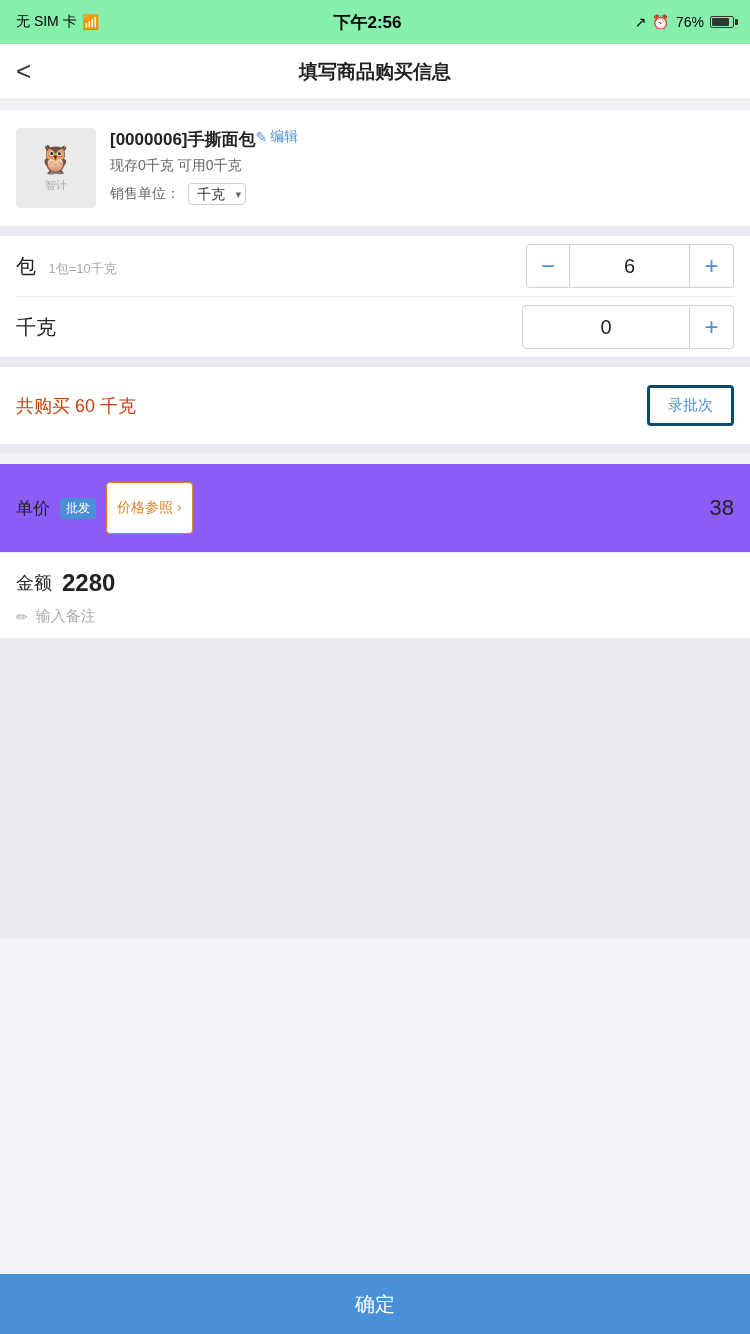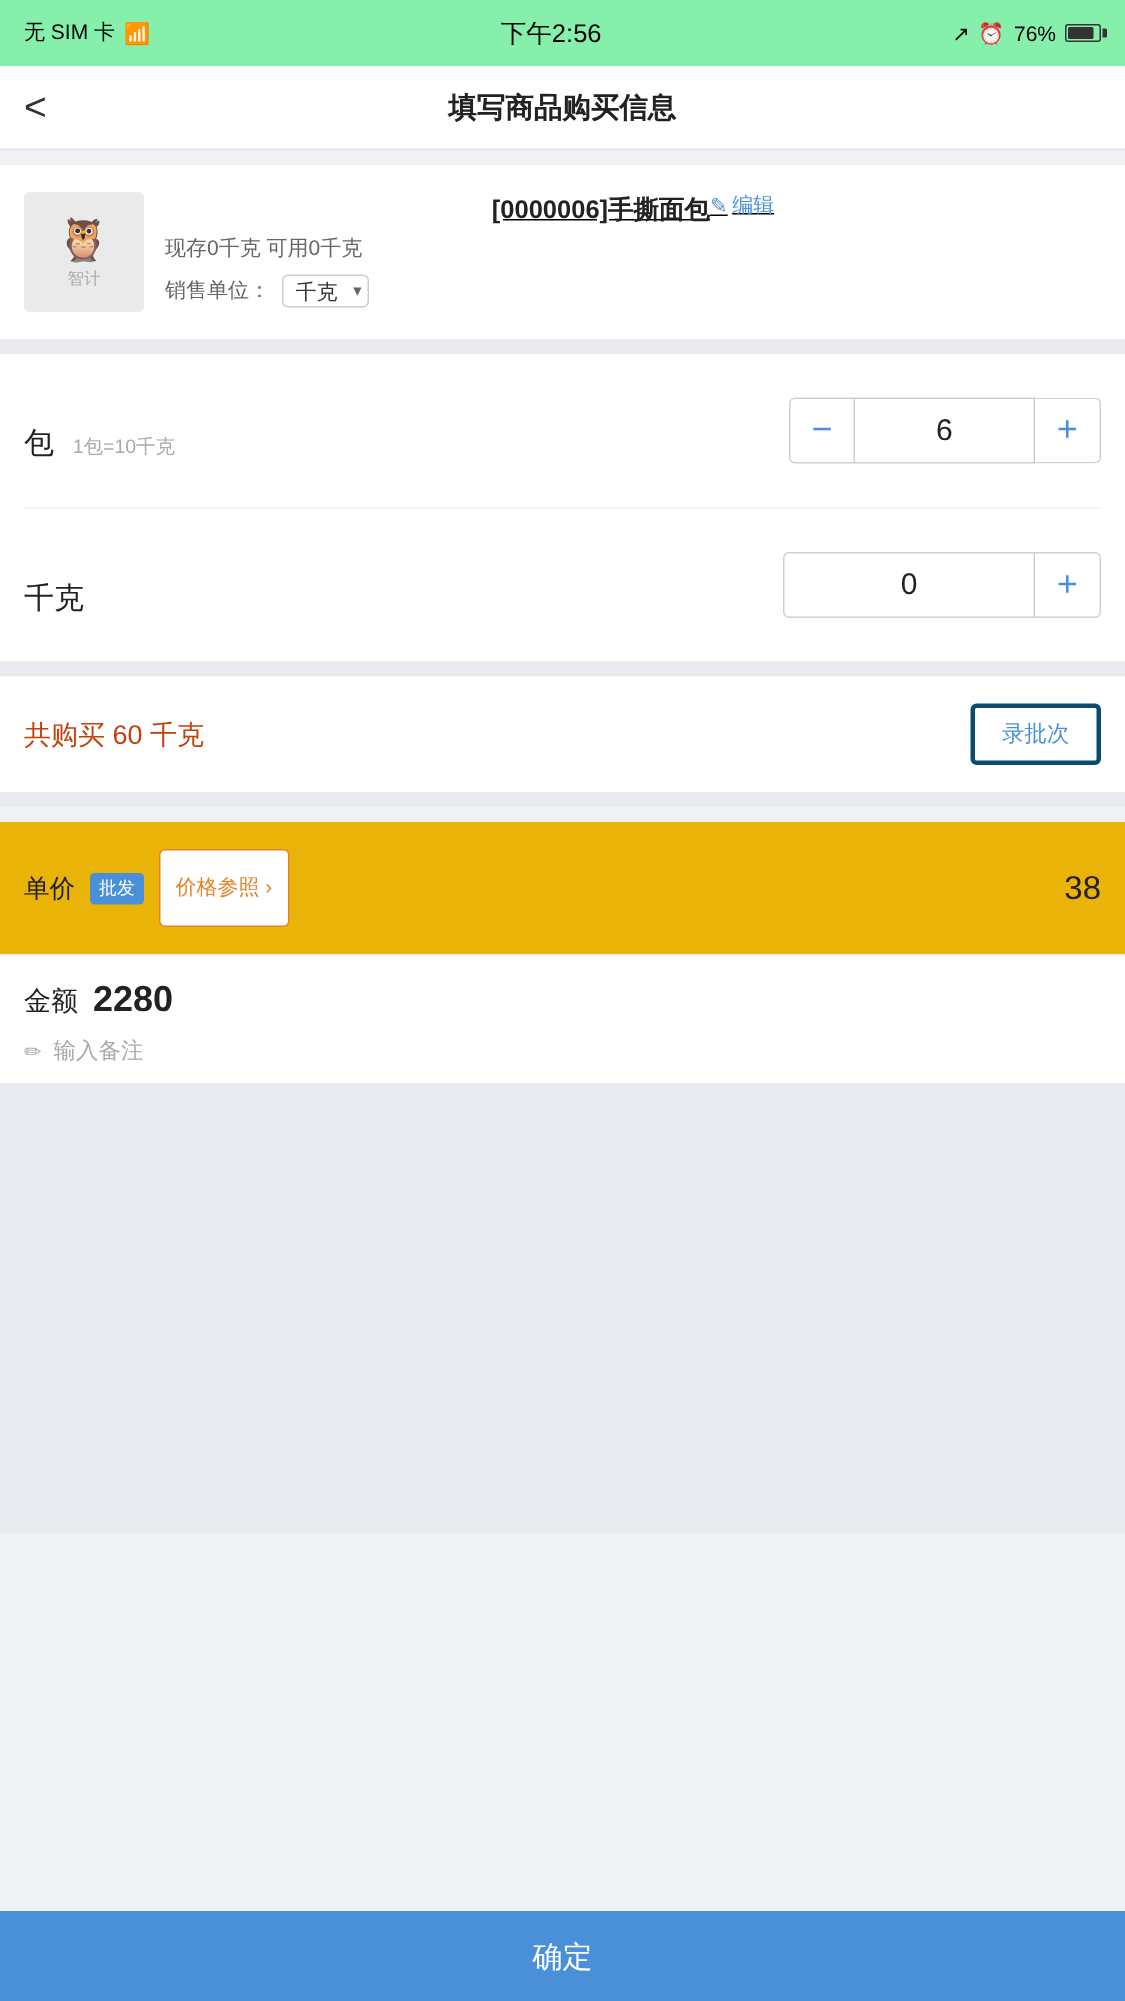--- a/index.html
+++ b/index.html
@@ -25,21 +25,21 @@
       font-weight: 500;
     }
     .status-left {
       display: flex;
       align-items: center;
       gap: 6px;
       font-size: 14px;
     }
     .status-center {
       font-size: 17px;
-      font-weight: 400;
+      font-weight: 700;
     }
     .status-right {
       display: flex;
       align-items: center;
       gap: 6px;
       font-size: 14px;
     }
 
     
     .nav-bar {
@@ -160,23 +160,23 @@
       background: #e8eaf0;
     }
 
     
     .input-section {
       background: #fff;
       padding: 0 16px;
     }
     .input-row {
       display: flex;
-      align-items: flex-end;
+      align-items: center;
       justify-content: space-between;
-      padding: 29px 0;
+      padding: 8px 0;
       border-bottom: 1px solid #f0f0f0;
     }
     .input-row:last-child {
       border-bottom: none;
     }
     .input-label {
       font-size: 20px;
       color: #222;
       font-weight: 500;
     }
@@ -263,21 +263,21 @@
       border-radius: 4px;
       padding: 8px 18px;
       font-size: 15px;
       color: #4a90d9;
       background: #fff;
       cursor: pointer;
     }
 
     
     .price-section {
-      background: #eab308;
+      background: #8b5cf6;
       padding: 18px 16px;
       margin-top: 10px;
       display: flex;
       align-items: center;
       gap: 10px;
     }
     .price-label {
       font-size: 17px;
       color: #222;
     }
@@ -420,21 +420,21 @@
 </div>
 
 <div class="product-card">
   <div class="product-img">
     <div class="product-img-inner">
       <span class="owl-icon">🦉</span>
       <span class="owl-label">智计</span>
     </div>
   </div>
   <div class="product-info">
-    <div style="display:flex; justify-content:center; align-items:flex-start;text-decoration:underline;">
+    <div style="display:flex; justify-content:flex-start; align-items:flex-start;">
       <div class="product-name">[0000006]手撕面包</div>
       <div class="edit-btn">
         <span>✎</span>
         <span>编辑</span>
       </div>
     </div>
     <div class="product-stock">现存0千克  可用0千克</div>
     <div class="product-unit-row">
       <span class="product-unit-label">销售单位：</span>
       <div class="unit-select-wrap">

